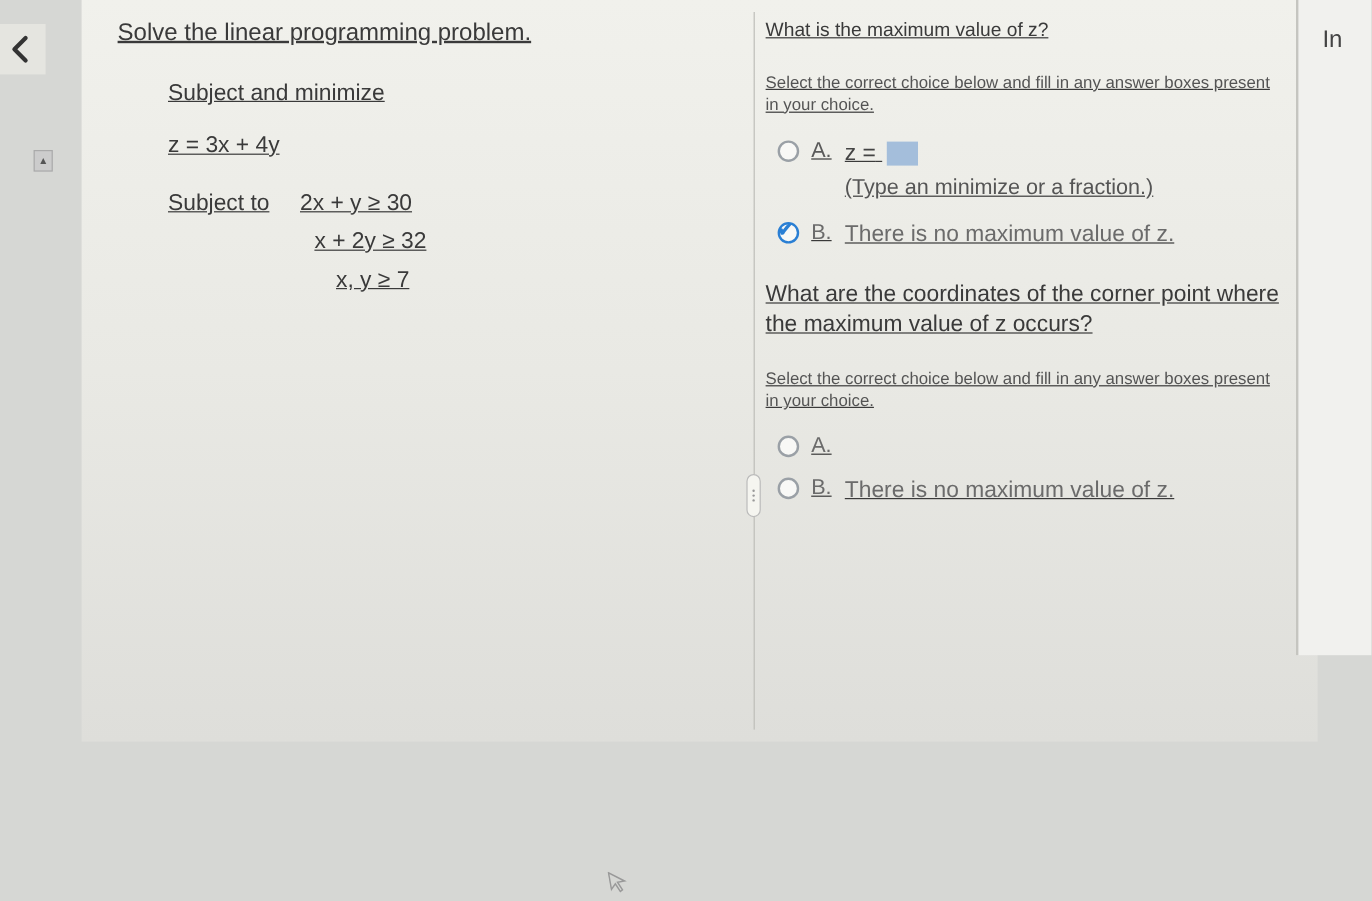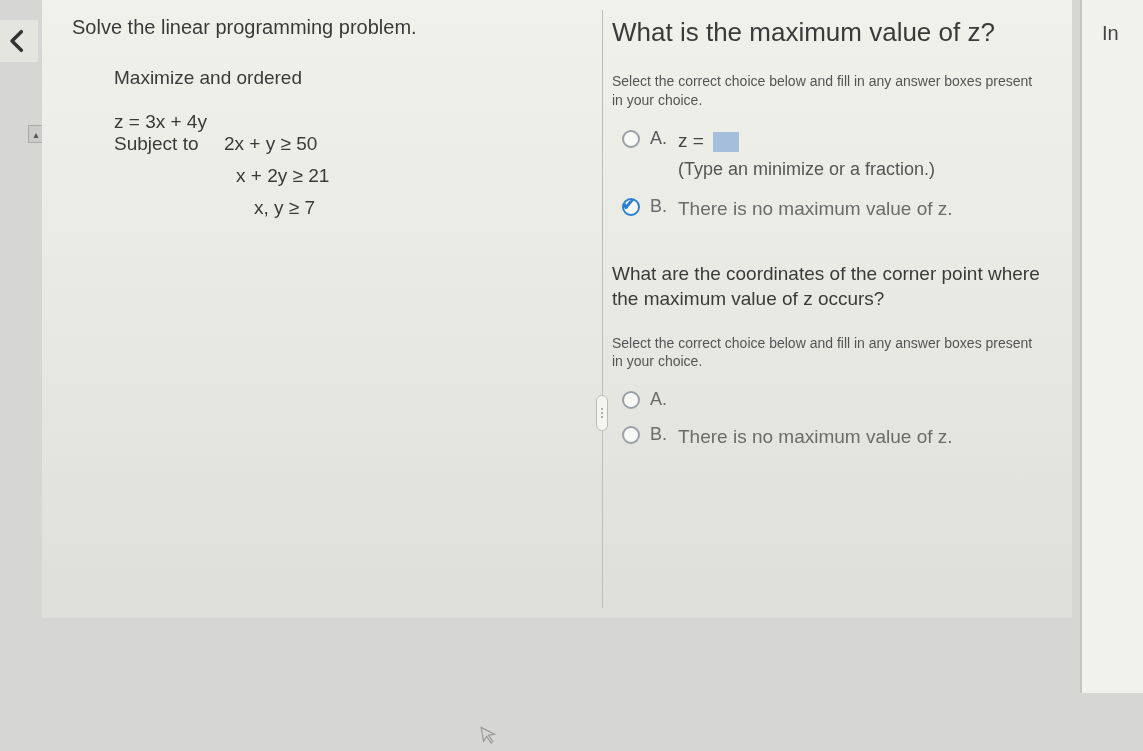--- a/index.html
+++ b/index.html
@@ -35,26 +35,27 @@
       background: #ccc;
       display: flex;
       align-items: center;
       justify-content: center;
       font-size: 10px;
       color: #555;
       border: 1px solid #aaa;
     }
     .main {
       position: absolute;
-      left: 42px;
+      left: 68px;
       top: 0;
       width: 1030px;
       height: 618px;
       background: linear-gradient(180deg, #f1f1ec 0%, #e9e9e4 50%, #dededa 100%);
       display: flex;
+      text-decoration: underline;
     }
     .left-col {
       width: 540px;
       padding: 16px 20px 20px 30px;
       position: relative;
     }
     .right-col {
       width: 480px;
       padding: 16px 20px 20px 30px;
       position: relative;
@@ -81,21 +82,21 @@
       align-items: center;
       justify-content: center;
       gap: 2px;
     }
     .drag-handle span { width: 2px; height: 2px; background: #999; border-radius: 50%; }
     .sidebar-strip {
       position: absolute;
       left: 1080px;
       top: 0;
       width: 63px;
-      height: 693px;
+      height: 546px;
       background: #f1f1ee;
       border-left: 2px solid #c5c5c0;
       padding-top: 22px;
       padding-left: 20px;
       font-size: 20px;
       color: #444;
     }
     .problem-stmt {
       font-size: 20px;
       color: #3a3a3a;
@@ -103,34 +104,35 @@
     }
     .sub-heading {
       font-size: 19px;
       color: #3a3a3a;
       margin-left: 42px;
       margin-bottom: 22px;
     }
     .equation {
       font-size: 19px;
       margin-left: 42px;
+      margin-bottom: 26px;
     }
     .constraints-row {
       display: flex;
       margin-left: 42px;
       font-size: 19px;
     }
     .subject-label { width: 110px; }
     .constraints { display: flex; flex-direction: column; gap: 10px; }
     .constraint-line { text-align: left; }
     .c2 { margin-left: 12px; }
     .c3 { margin-left: 30px; }
 
     .question-heading {
-      font-size: 26px;
+      font-size: 16px;
       color: #3a3a3a;
       margin-bottom: 22px;
       line-height: 1.3;
     }
     .instructions {
       font-size: 14px;
       color: #545454;
       line-height: 1.35;
       margin-bottom: 18px;
     }
@@ -174,21 +176,21 @@
       width: 26px; height: 20px;
       background: #a4bedb;
       vertical-align: middle;
       margin-left: 4px;
     }
     .answer-box.light {
       background: #d9dcd8;
       border: 1px solid #bbb;
     }
     .hint { font-size: 18px; color: #555; display: block; margin-top: 4px; }
-    .q2 { margin-top: 41px; }
+    .q2 { margin-top: 26px; }
     .faded { color: #6b6b6b; }
     .cursor {
       position: absolute;
       left: 440px;
       top: 725px;
       font-size: 18px;
       color: #888;
       transform: rotate(-10deg);
     }
   </style>
@@ -203,27 +205,27 @@
 </div>
 
 <div class="scroll-up">
   <span>▴</span>
 </div>
 
 <div class="main">
 
   <div class="left-col">
     <div class="problem-stmt">Solve the linear programming problem.</div>
-    <div class="sub-heading">Maximize and ordered</div>
+    <div class="sub-heading">Subject and minimize</div>
     <div class="equation">z = 3x + 4y</div>
     <div class="constraints-row">
       <div class="subject-label">Subject to</div>
       <div class="constraints">
-        <div class="constraint-line">2x + y ≥ 50</div>
-        <div class="constraint-line c2">x + 2y ≥ 21</div>
+        <div class="constraint-line">2x + y ≥ 30</div>
+        <div class="constraint-line c2">x + 2y ≥ 32</div>
         <div class="constraint-line c3">x, y ≥ 7</div>
       </div>
     </div>
     <div class="cursor">
       <svg width="16" height="20" viewBox="0 0 16 20">
           <path d="M1 1 L1 15 L5 11 L8 18 L10 17 L7 10 L13 10 Z" fill="none" stroke="#999" stroke-width="1.2"></path>
         </svg>
     </div>
   </div>
 

